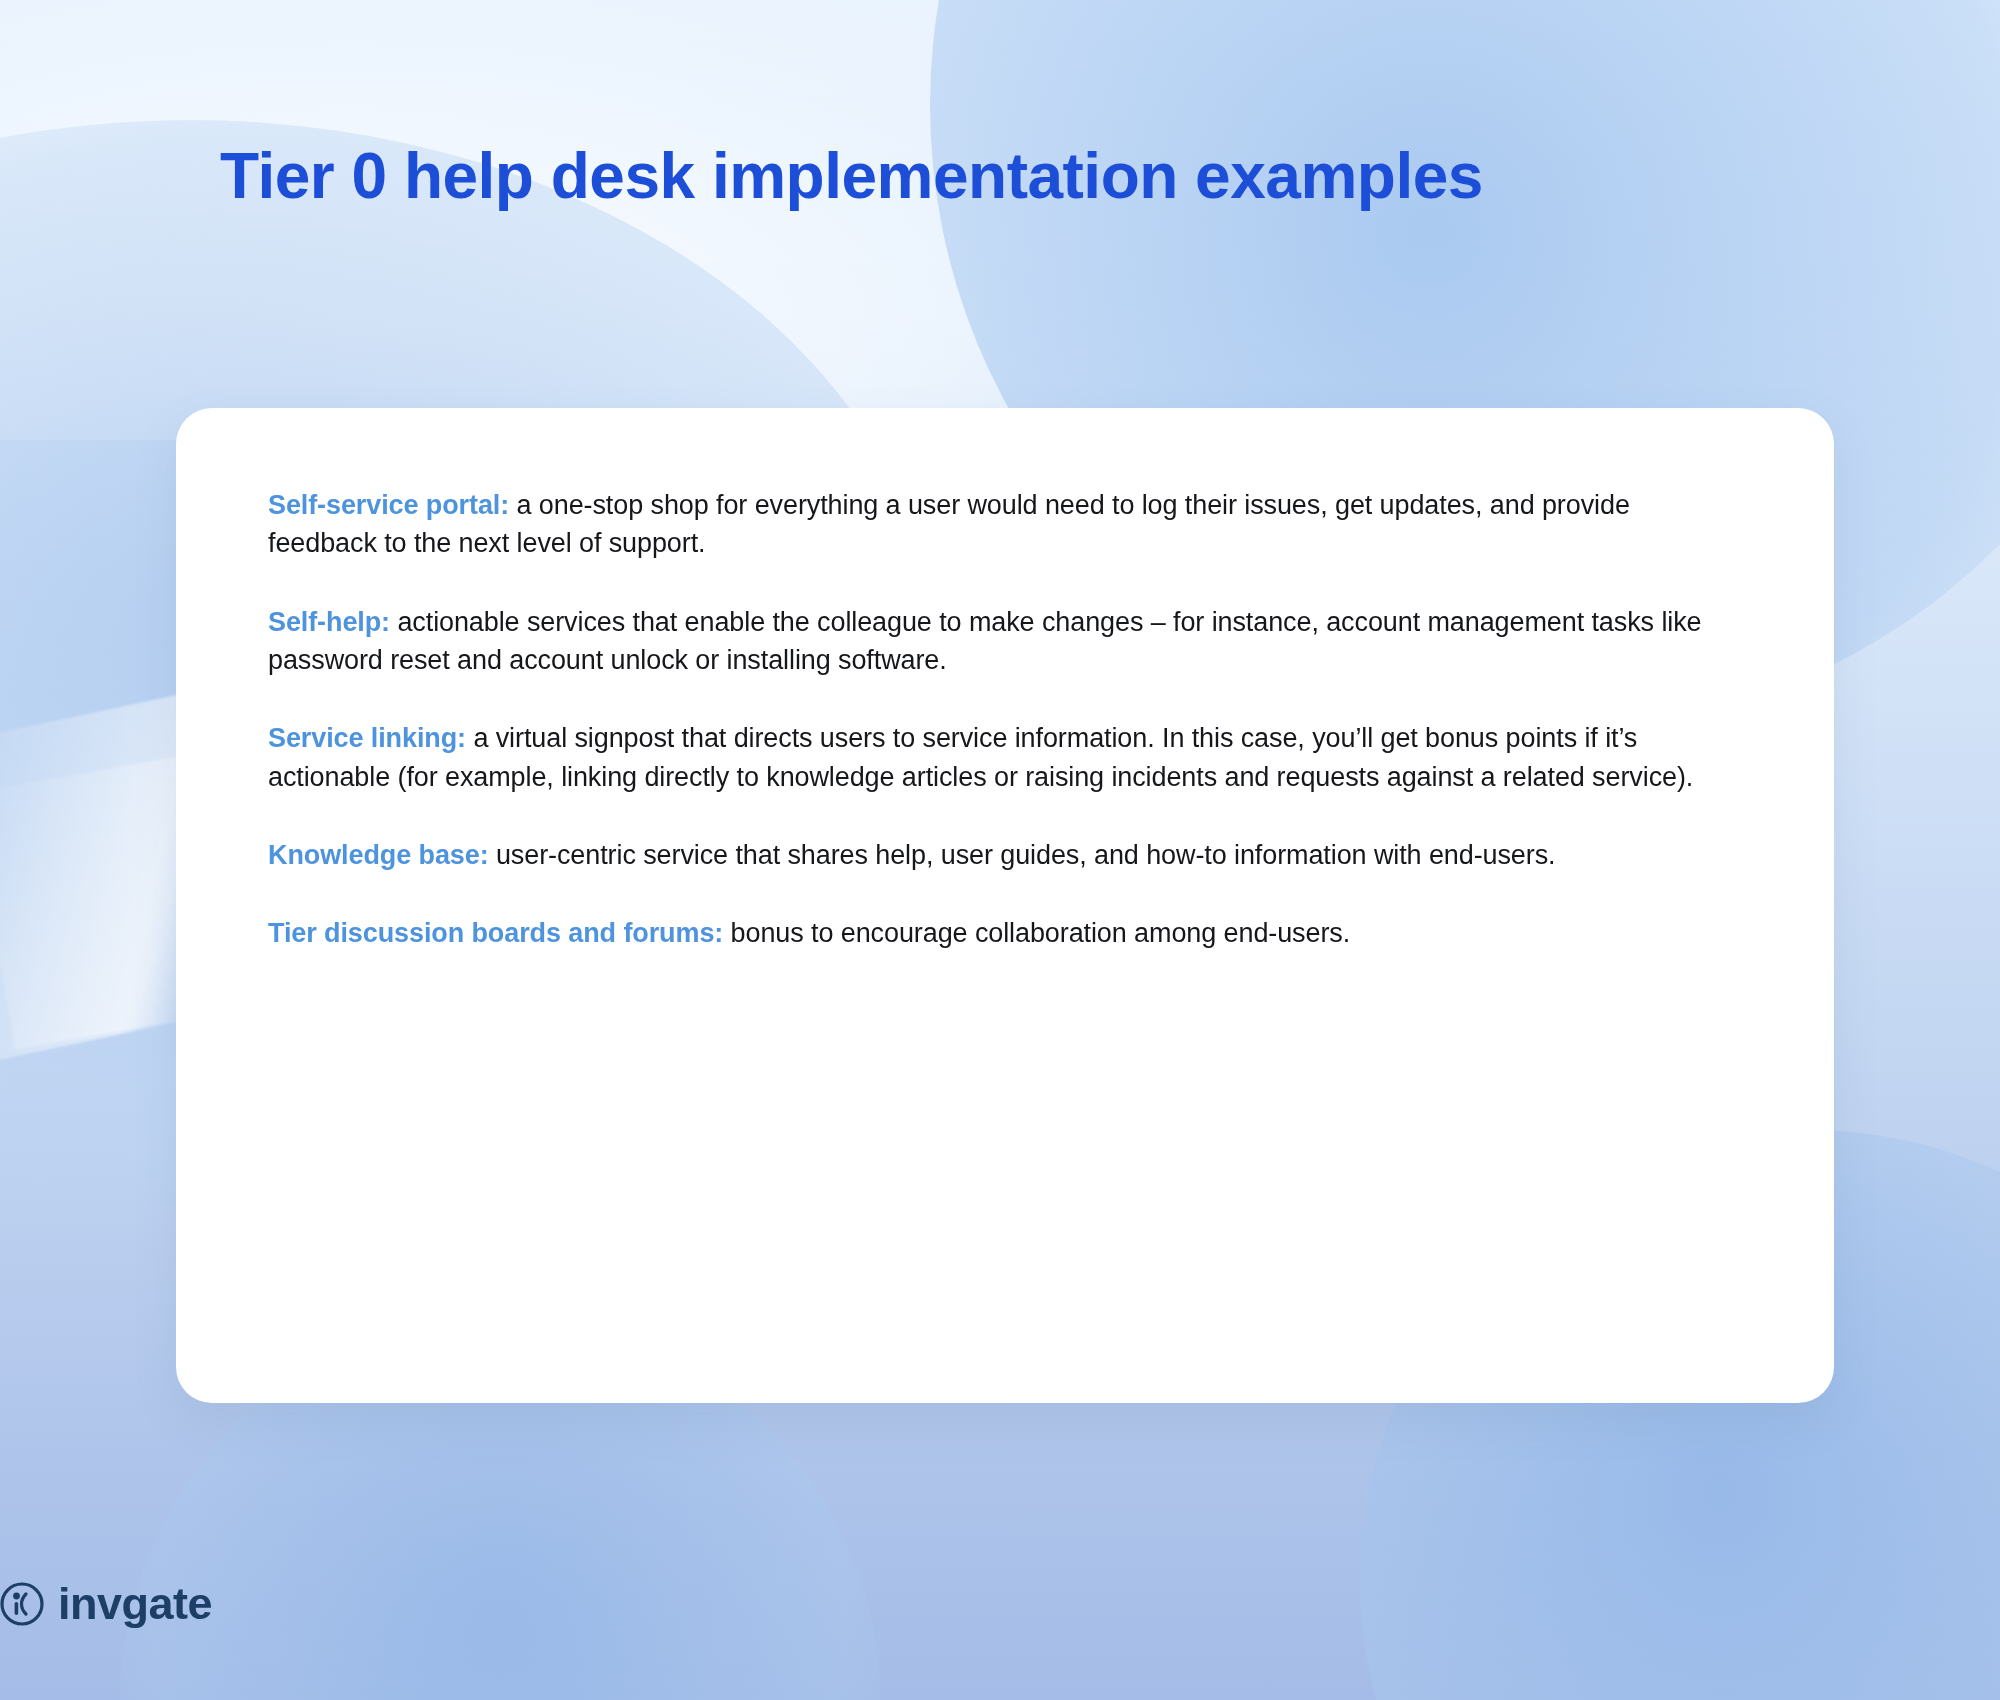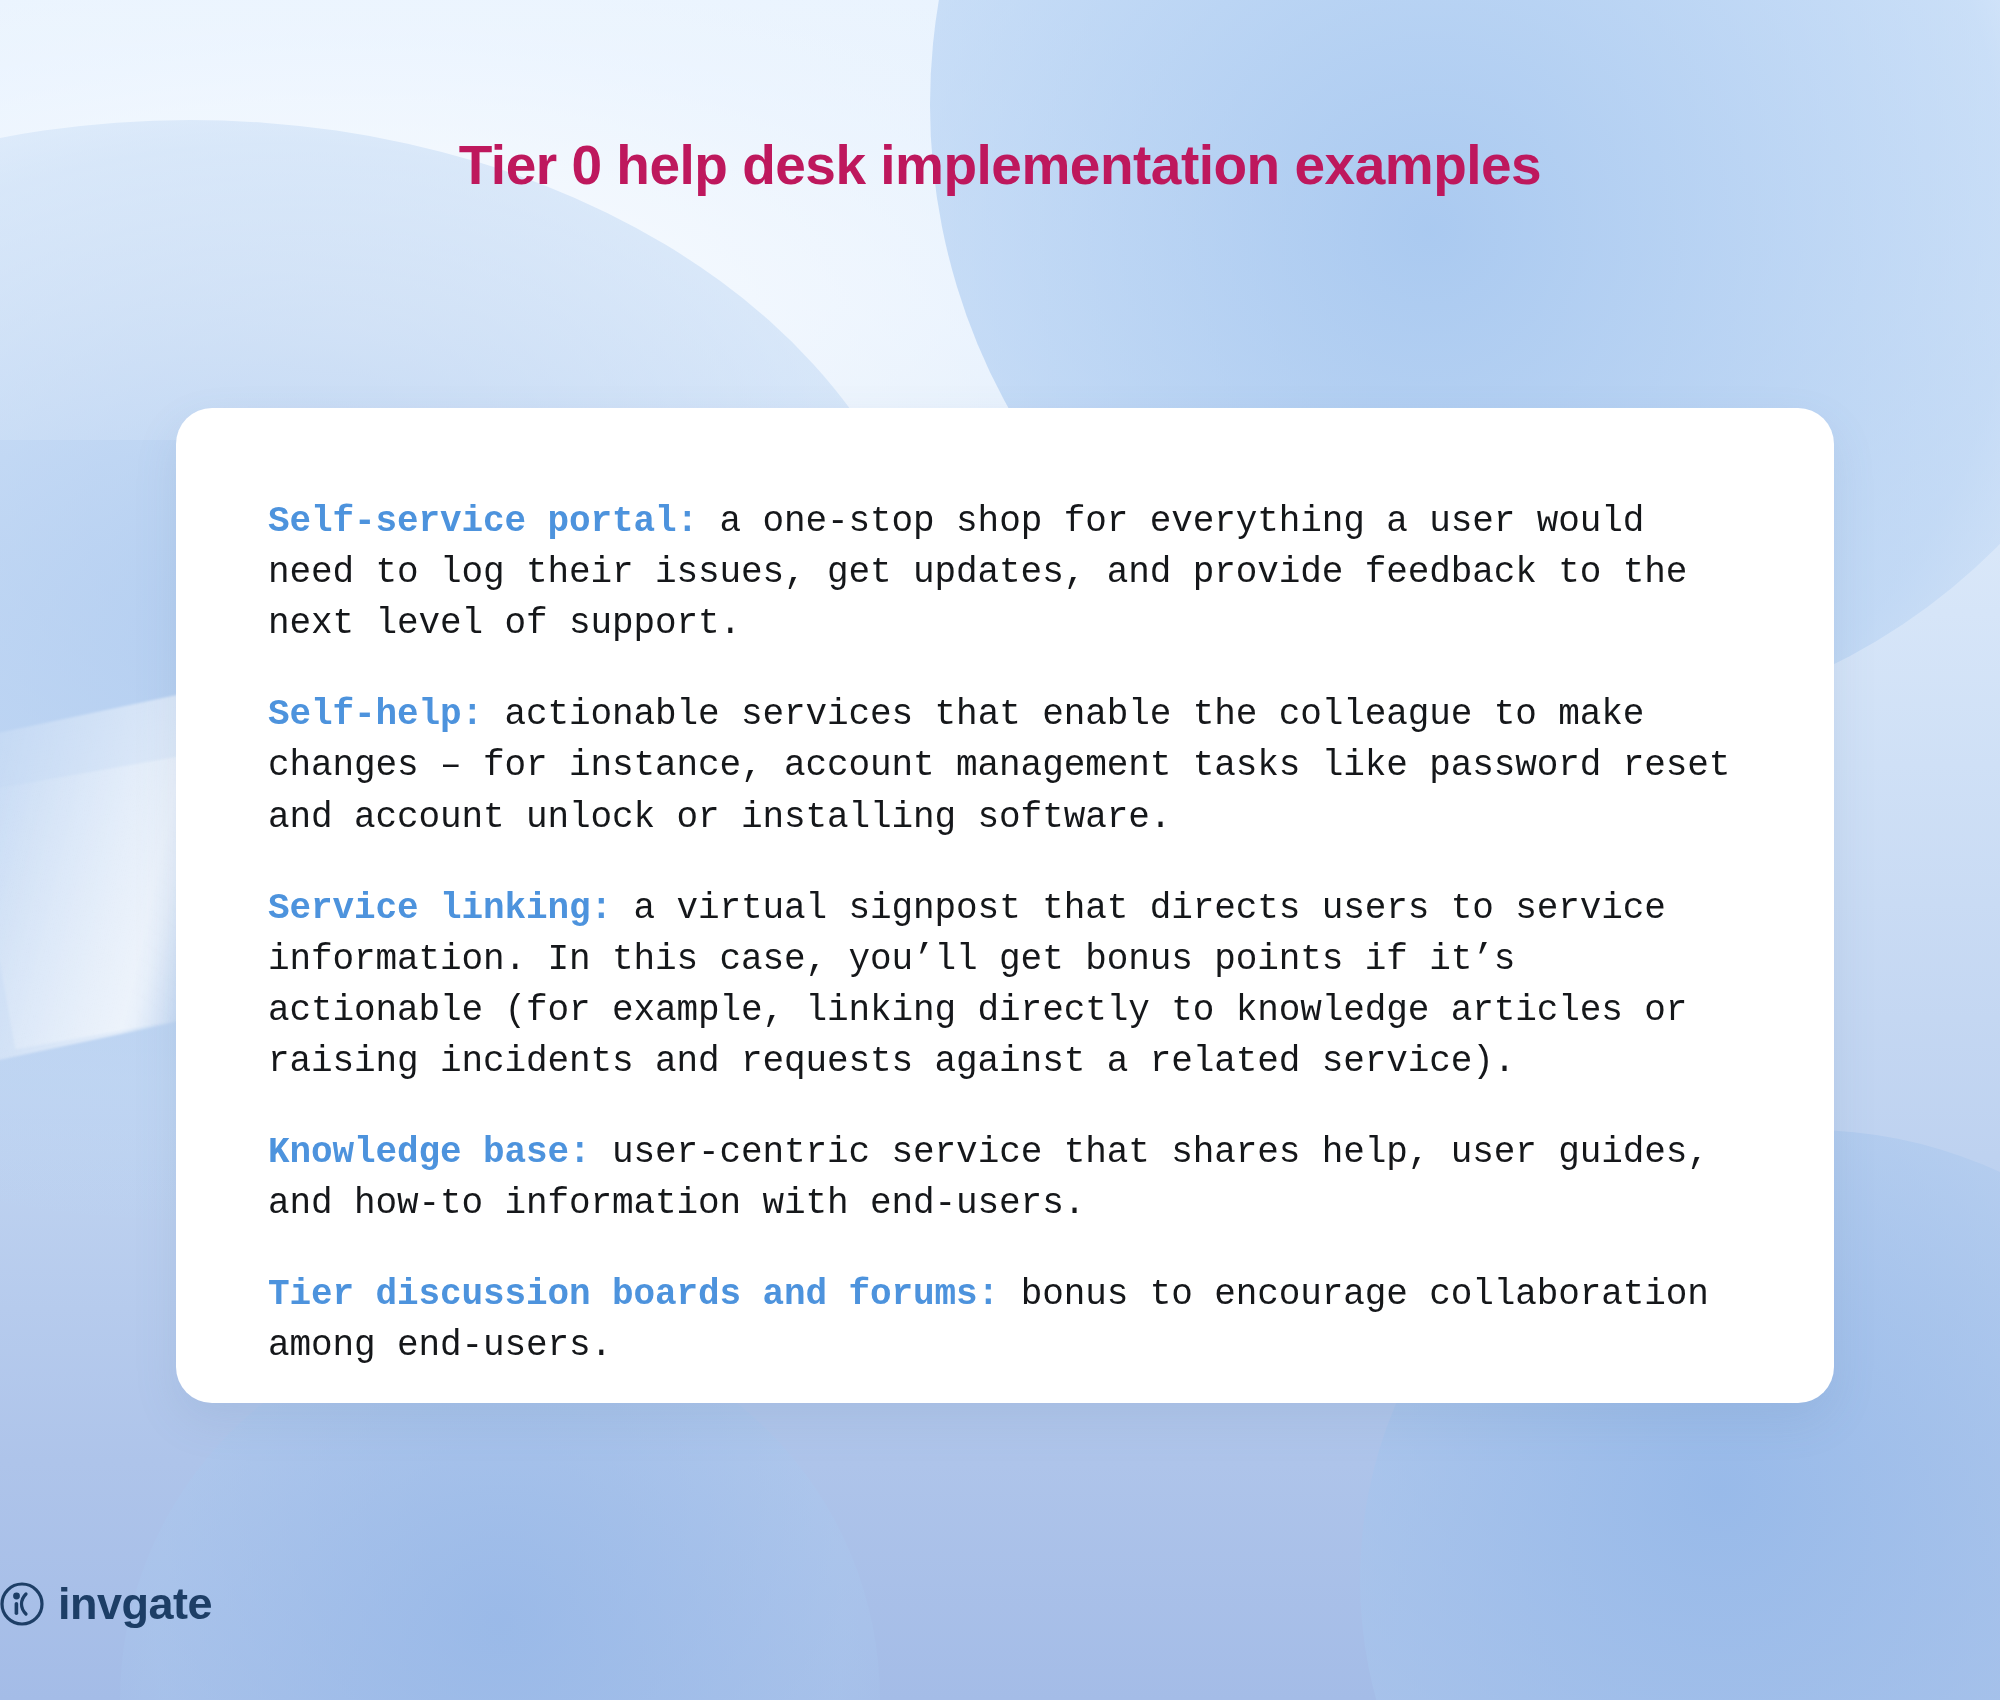--- a/index.html
+++ b/index.html
@@ -89,46 +89,45 @@
     position: relative;
     width: 100%;
     height: 100%;
   }
   .title {
     position: absolute;
     top: 96px;
     left: 50%;
     transform: translateX(-50%);
     width: 1560px;
-    text-align: center;
-    color: #be185d;
-    font-size: 55px;
+    text-align: left;
+    color: #1d4ed8;
+    font-size: 64px;
     line-height: 1.18;
     font-weight: 700;
     letter-spacing: -0.5px;
   }
   .card {
     position: absolute;
     left: 176px;
     top: 408px;
     width: 1658px;
     height: 995px;
     background: #ffffff;
     border-radius: 36px;
     box-shadow: 0 18px 44px rgba(90,120,165,0.13);
     box-sizing: border-box;
     padding: 72px 100px 60px 92px;
   }
   .para {
     color: #15171a;
-    font-size: 36px;
+    font-size: 27px;
     line-height: 1.42;
-    margin: 16px 0 40px 0;
+    margin: 6px 0 40px 0;
     letter-spacing: -0.1px;
-    font-family: Liberation Mono, monospace;
   }
   .para:last-child {
     margin-bottom: 0;
   }
   .lead {
     color: #4d93dd;
     font-weight: 700;
   }
 
   

